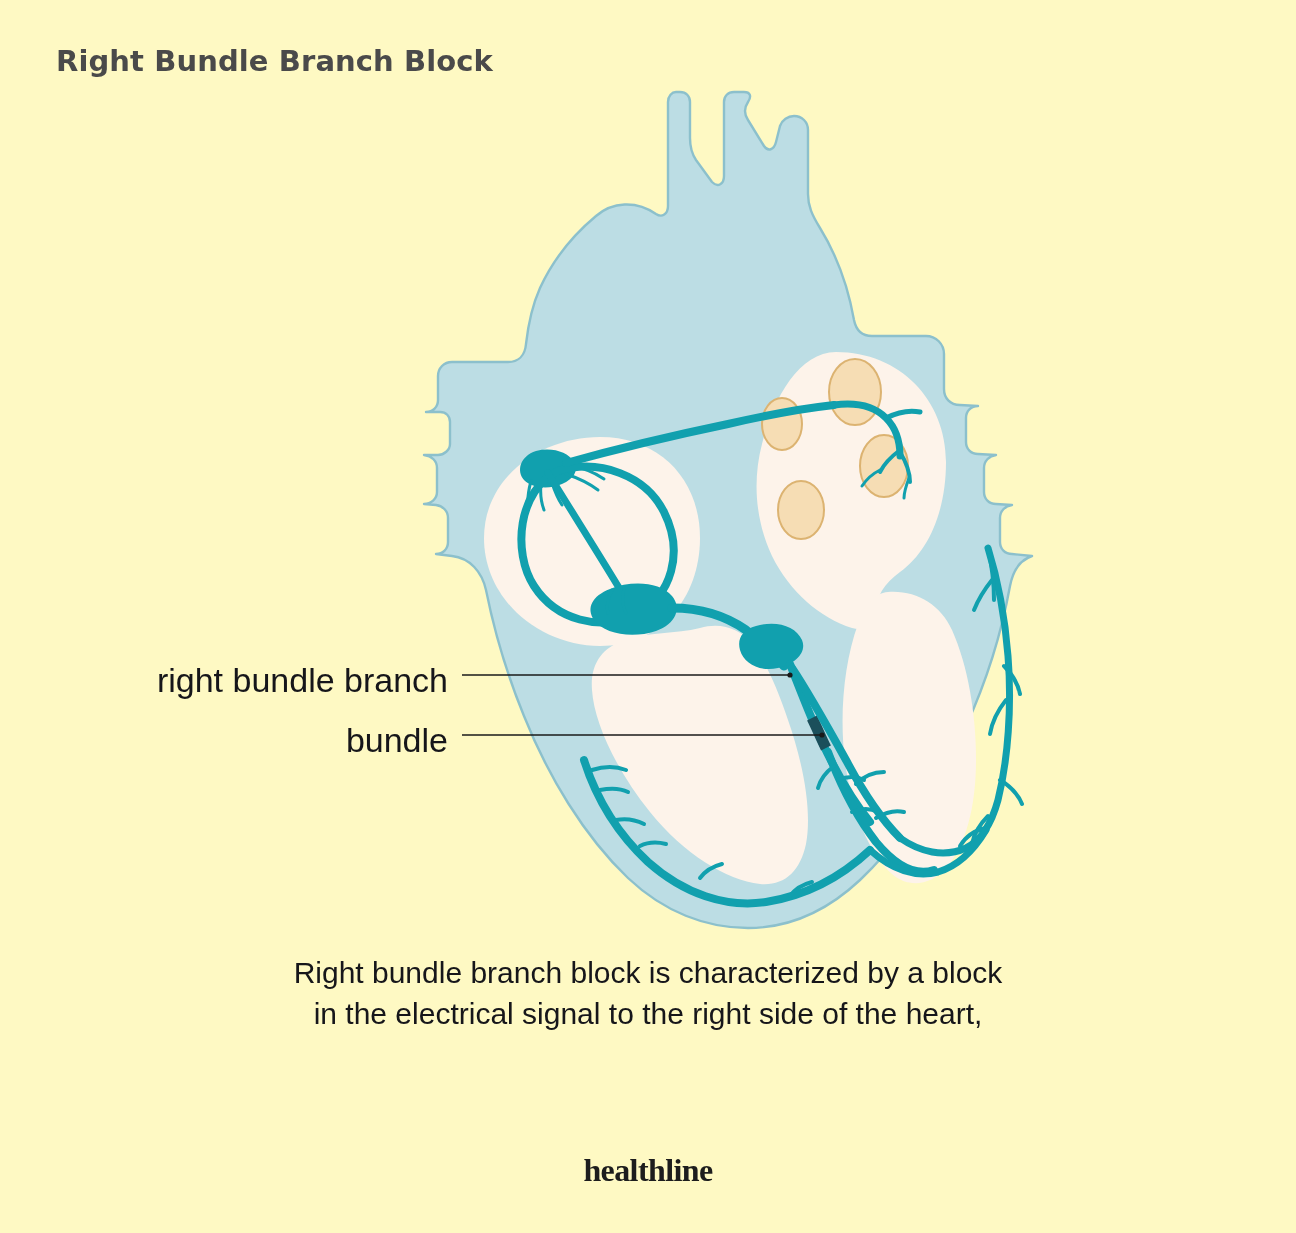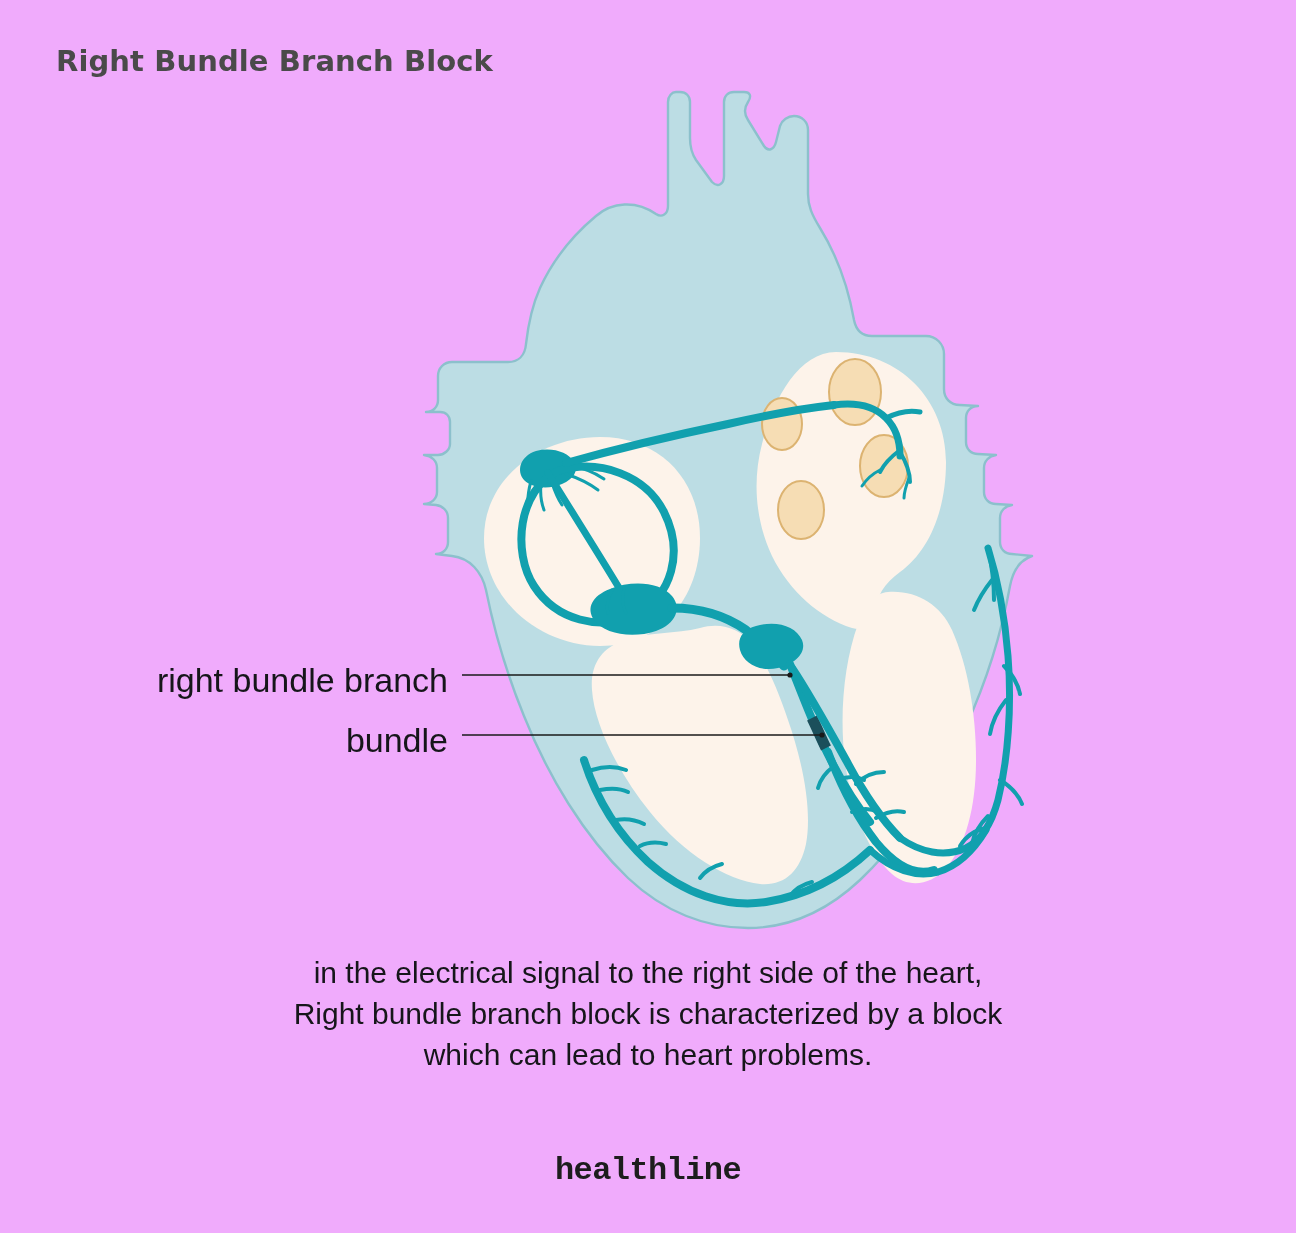--- a/index.html
+++ b/index.html
@@ -11,21 +11,21 @@
     height: 1233px;
     background: #e9f1f3;
     font-family: "Liberation Sans", sans-serif;
     overflow: hidden;
     position: relative;
   }
   .page {
     position: relative;
     width: 1296px;
     height: 1233px;
-    background: #f0abfc;
+    background: #fef9c3;
   }
   .title {
     position: absolute;
     left: 56px;
     top: 44px;
     font-size: 29px;
     font-weight: bold;
     color: #4a4a4a;
     letter-spacing: 0.1px;
     font-family: "DejaVu Sans", sans-serif;
@@ -66,21 +66,21 @@
     color: #16161a;
     font-family: "Liberation Sans", sans-serif;
   }
   .caption span { display: block; }
   .logo {
     position: absolute;
     left: 0;
     top: 1152px;
     width: 1296px;
     text-align: center;
-    font-family: Liberation Mono, monospace;
+    font-family: Liberation Serif, serif;
     font-weight: bold;
     font-size: 32px;
     letter-spacing: -0.6px;
     color: #1d1d1d;
   }
 </style>
 </head>
 <body>
 
 <div class="page">
@@ -318,20 +318,19 @@
       <circle cx="822" cy="735" r="2.6" fill="#1a1a1a"></circle>
     </g>
 
   </svg>
 
   <div class="label-text" id="label-rbb">right bundle branch</div>
 
   <div class="label-text" id="label-block">bundle</div>
 
   <div class="caption">
+    <span>Right bundle branch block is characterized by a block</span>
     <span>in the electrical signal to the right side of the heart,</span>
-    <span>Right bundle branch block is characterized by a block</span>
-    <span>which can lead to heart problems.</span>
   </div>
 
   <div class="logo">healthline</div>
 
 </div>
 
 </body></html>

